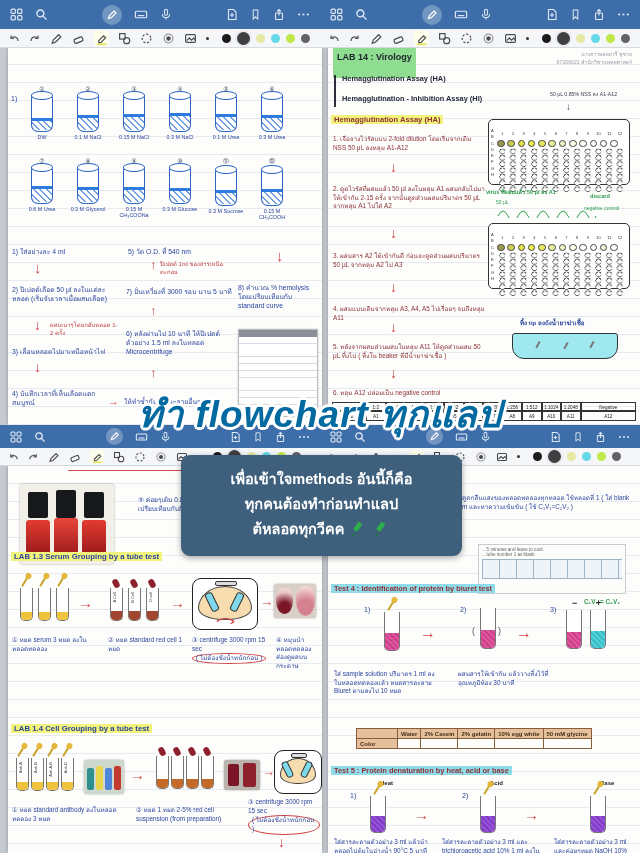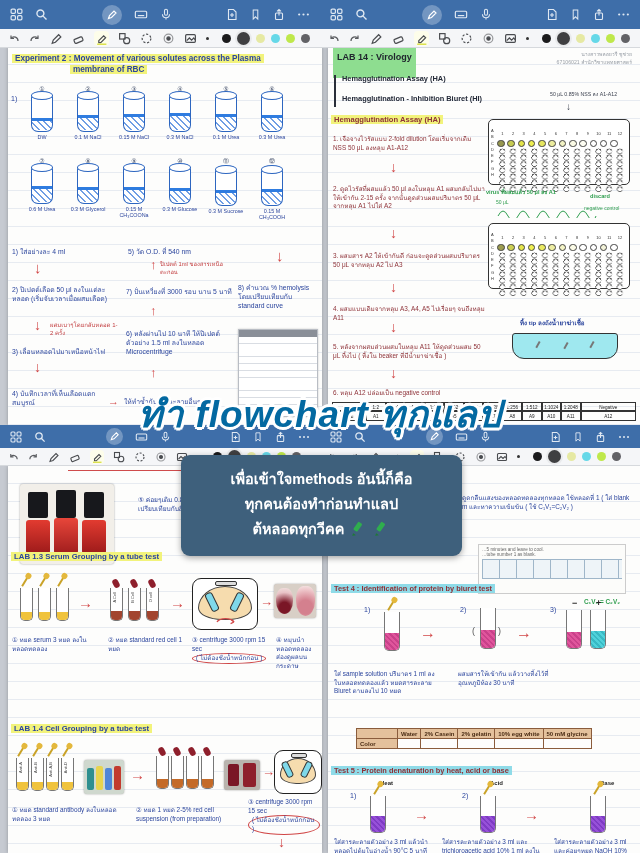--- a/index.html
+++ b/index.html
@@ -340,24 +340,20 @@
         <span style="background: rgb(63, 63, 65);"></span>
         <span style="background: rgb(230, 233, 163);"></span>
         <span style="background: rgb(102, 216, 232);"></span>
         <span style="background: rgb(191, 232, 75);"></span>
         <span style="background: rgb(98, 98, 102);"></span>
       </span>
   </div>
 </div>
 
 <section class="page abs" style="left:8px;top:47px;width:314px;height:378px;">
-  <div class="abs hw ink-b" style="left:4px;top:6px;font-size:8.2px;font-weight:bold;">
-    <span class="hl-y">Experiment 2 : Movement of various solutes across the Plasma</span><br>
-    <span class="hl-y" style="margin-left:58px;">membrane of RBC</span>
-  </div>
   <div class="abs ink-b" style="left:3px;top:48px;font-size:7px;">1)</div>
 
   <div class="abs" style="left:16px;top:38px;display:flex;gap:10px;">
     <div class="cylw">
         <div class="cylnum">①</div>
         <div class="cyl">
           <div class="liq" style="height:34%;"></div>
         </div>
         <div class="cyllbl">DW</div>
       </div>
@@ -468,21 +464,21 @@
 </section>
 
 <section class="page abs" style="left:328px;top:47px;width:312px;height:378px;">
   <div class="abs" style="left:5px;top:5px;font-size:9px;font-weight:bold;color:#20262e;"><span class="hl-g">LAB 14 : Virology</span></div>
   <div class="abs ink-gy" style="left:192px;top:4px;font-size:5.2px;text-align:right;width:112px;line-height:1.5;">
     <span>นางสาวพลอยวรี ชูช่วย</span><br>
     <span>67106021 สำนักวิชาแพทยศาสตร์</span>
   </div>
   <div class="abs" style="left:6px;top:28px;width:2px;height:32px;background:#2a2f3a;"></div>
   <div class="abs hw" style="left:14px;top:27px;font-size:7.4px;color:#242a38;font-weight:bold;">Hemagglutination  Assay (HA)</div>
-  <div class="abs hw" style="left:14px;top:47px;font-size:7.4px;color:#242a38;font-weight:bold;">Hemagglutination - Inhibition Biuret (HI)</div>
+  <div class="abs hw" style="left:14px;top:47px;font-size:7.4px;color:#242a38;font-weight:bold;">Hemagglutination - Inhibition Assay (HI)</div>
   <div class="abs" style="left:3px;top:68px;font-size:7.6px;font-weight:bold;"><span class="hl-y ink-dr">Hemagglutination  Assay (HA)</span></div>
   <div class="abs hw" style="left:222px;top:44px;font-size:5.2px;color:#3c4250;">50 μL 0.85% NSS ลง A1-A12</div>
   <div class="abs arrow" style="left:238px;top:54px;font-size:10px;color:#3c4250;">↓</div>
 
   <div class="abs hw ink-dr" style="left:5px;top:88px;width:150px;font-size:6.4px;">1. เจือจางไวรัสแบบ 2-fold dilution โดยเริ่มจากเติม NSS 50 μL ลงหลุม A1-A12</div>
   <div class="abs arrow" style="left:62px;top:112px;font-size:14px;">↓</div>
   <div class="abs hw ink-dr" style="left:5px;top:138px;width:152px;font-size:6.4px;">2. ดูดไวรัสที่ผสมแล้ว 50 μl ลงในหลุม A1 ผสมกลับไปมาให้เข้ากัน 2-15 ครั้ง จากนั้นดูดส่วนผสมปริมาตร 50 μL จากหลุม A1 ไปใส่ A2</div>
   <div class="abs arrow" style="left:62px;top:178px;font-size:14px;">↓</div>
   <div class="abs hw ink-dr" style="left:5px;top:205px;width:150px;font-size:6.4px;">3. ผสมสาร A2 ให้เข้ากันดี ก่อนจะดูดส่วนผสมปริมาตร 50 μL จากหลุม A2 ไป A3</div>
   <div class="abs arrow" style="left:62px;top:232px;font-size:14px;">↓</div>

